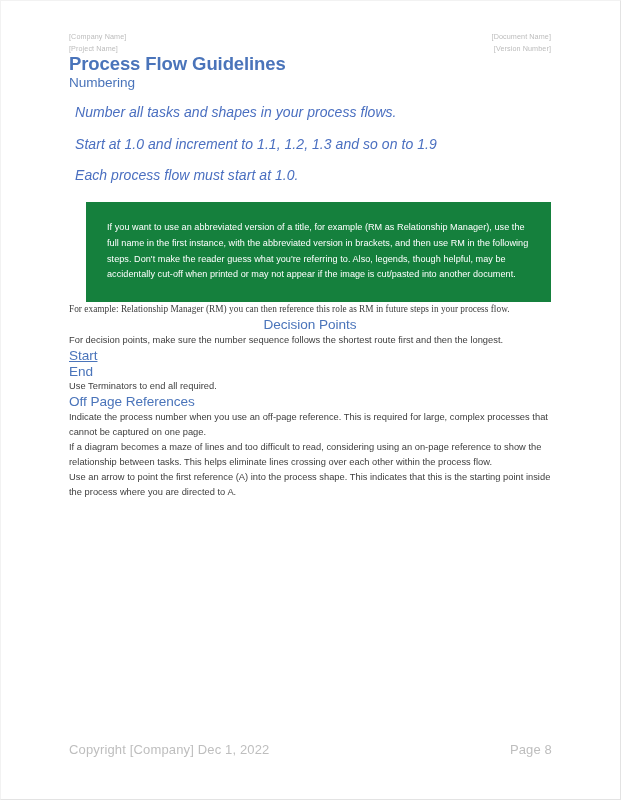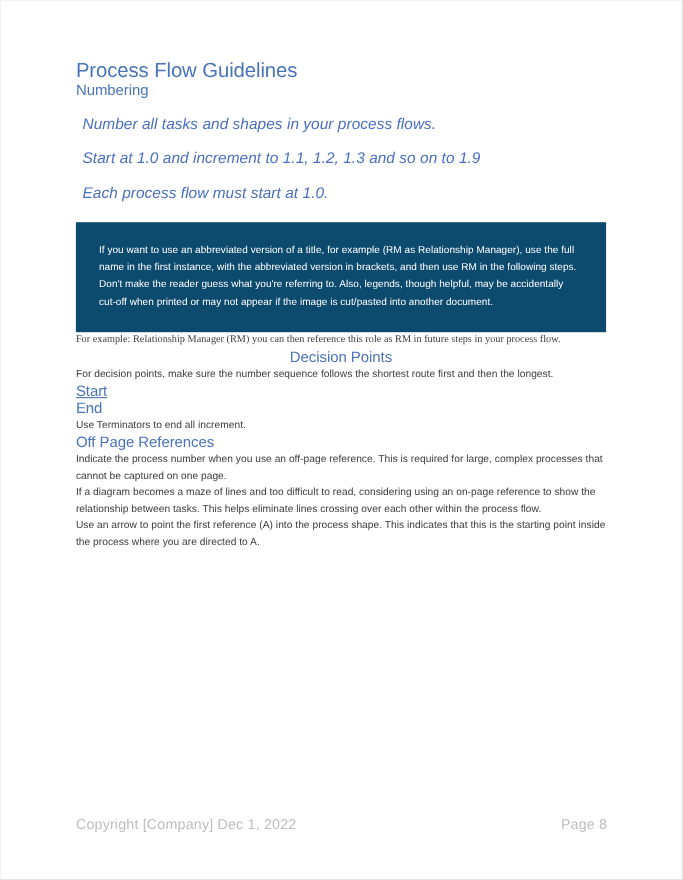--- a/index.html
+++ b/index.html
@@ -45,23 +45,22 @@
     line-height: 1.62;
     color: #bcbcbc;
     letter-spacing: .1px;
   }
   .doc-header .left  { text-align: left; }
   .doc-header .right { text-align: right; }
   .doc-header div > div { white-space: nowrap; }
 
   
   .doc-title {
-    margin-top: 23px;
     font-size: 18.5px;
-    font-weight: 400;
+    font-weight: 700;
     color: #4a74ba;
     letter-spacing: -0.1px;
     line-height: 1.1;
   }
 
   h2.section-title {
     font-size: 13.6px;
     font-weight: 400;
     color: #4a74ba;
     letter-spacing: -0.05px;
@@ -89,27 +88,28 @@
     font-style: italic;
     color: #4a6fc0;
     line-height: 1.35;
     letter-spacing: .05px;
   }
   .guide-list li:first-child { margin-top: 13px; }
 
   
   .callout {
     margin-top: 17px;
-    background: #0c4a6e;
+    background: #15803d;
     color: #ffffff;
     padding: 18px 21px 19px 21px;
     font-size: 9.1px;
     line-height: 1.74;
     letter-spacing: .04px;
     box-sizing: border-box;
+    margin-left: 17px;
   }
 
   
   p.body-text {
     margin: 0;
     font-size: 9.3px;
     color: #3d3d3d;
     line-height: 1.62;
     letter-spacing: .02px;
   }
@@ -131,41 +131,51 @@
     letter-spacing: .15px;
   }
 </style>
 </head>
 <body>
 
 <div class="page">
 
   <div class="content">
 
+    <div class="doc-header">
+      <div class="left">
+        <div>[Company Name]</div>
+        <div>[Project Name]</div>
+      </div>
+      <div class="right">
+        <div>[Document Name]</div>
+        <div>[Version Number]</div>
+      </div>
+    </div>
 
     <div class="doc-title">Process Flow Guidelines</div>
 
     <h2 class="section-title sec-numbering">Numbering</h2>
     <ul class="guide-list">
       <li>Number all tasks and shapes in your process flows.</li>
       <li>Start at 1.0 and increment to 1.1, 1.2, 1.3 and so on to 1.9</li>
       <li>Each process flow must start at 1.0.</li>
     </ul>
 
     <div class="callout">If you want to use an abbreviated version of a title, for example (RM as Relationship Manager), use the full name in the first instance, with the abbreviated version in brackets, and then use RM in the following steps. Don't make the reader guess what you're referring to. Also, legends, though helpful, may be accidentally cut-off when printed or may not appear if the image is cut/pasted into another document.</div>
 
     <p class="body-text p-after-callout">For example: Relationship Manager (RM) you can then reference this role as RM in future steps in your process flow.</p>
 
     <h2 class="section-title sec-decision">Decision Points</h2>
     <p class="body-text p-tight">For decision points, make sure the number sequence follows the shortest route first and then the longest.</p>
 
     <h2 class="section-title sec-start">Start</h2>
 
     <h2 class="section-title sec-end">End</h2>
-    <p class="body-text p-tight">Use Terminators to end all increment.</p>
+    <p class="body-text p-tight">Use Terminators to end all required.</p>
 
     <h2 class="section-title sec-offpage">Off Page References</h2>
     <p class="body-text p-tight">Indicate the process number when you use an off-page reference. This is required for large, complex processes that cannot be captured on one page.</p>
 
     <p class="body-text p-tight">If a diagram becomes a maze of lines and too difficult to read, considering using an on-page reference to show the relationship between tasks. This helps eliminate lines crossing over each other within the process flow.</p>
     <p class="body-text p-gap">Use an arrow to point the first reference (A) into the process shape. This indicates that this is the starting point inside the process where you are directed to A.</p>
 
   </div>
 
   <div class="doc-footer">

